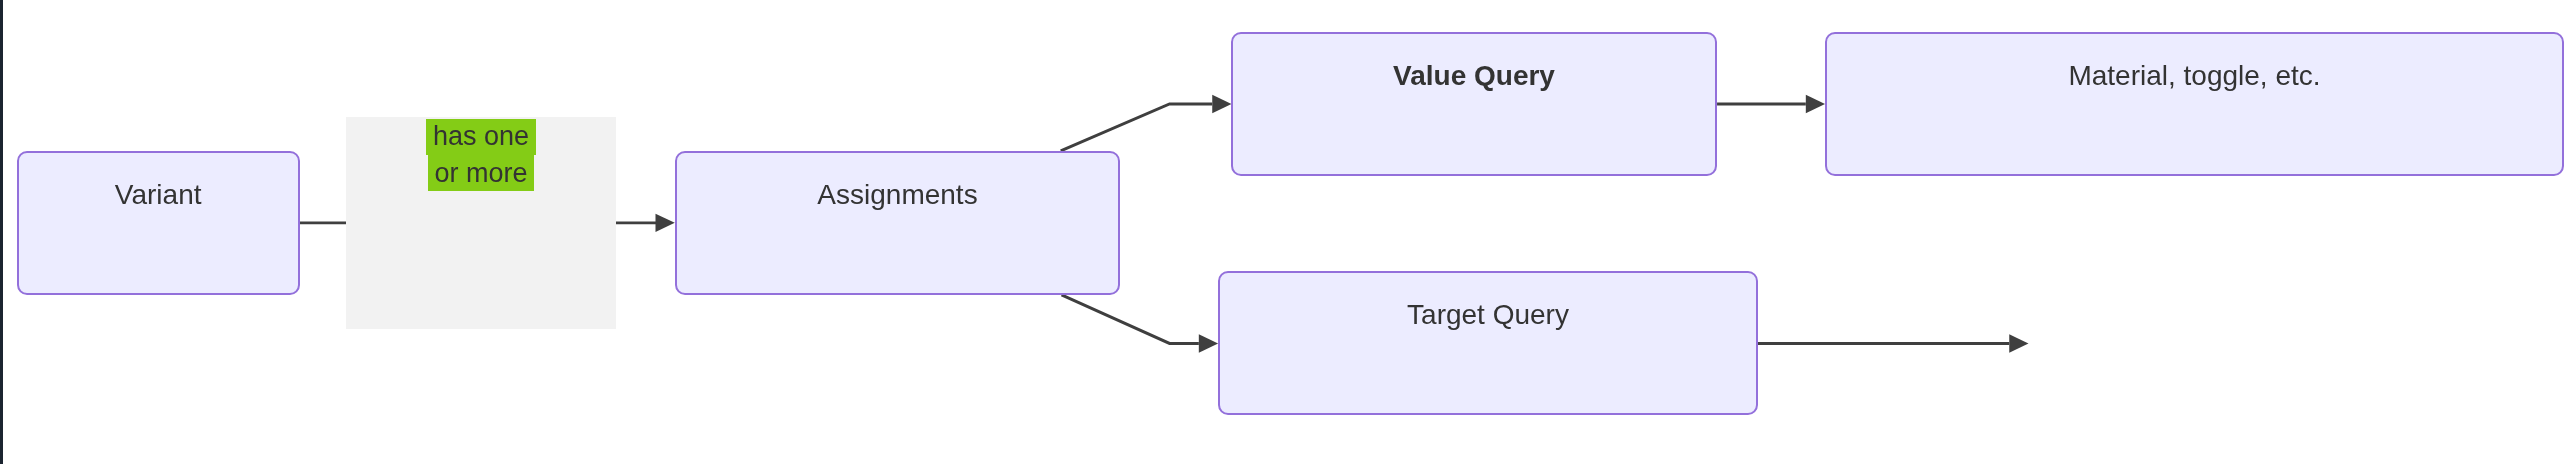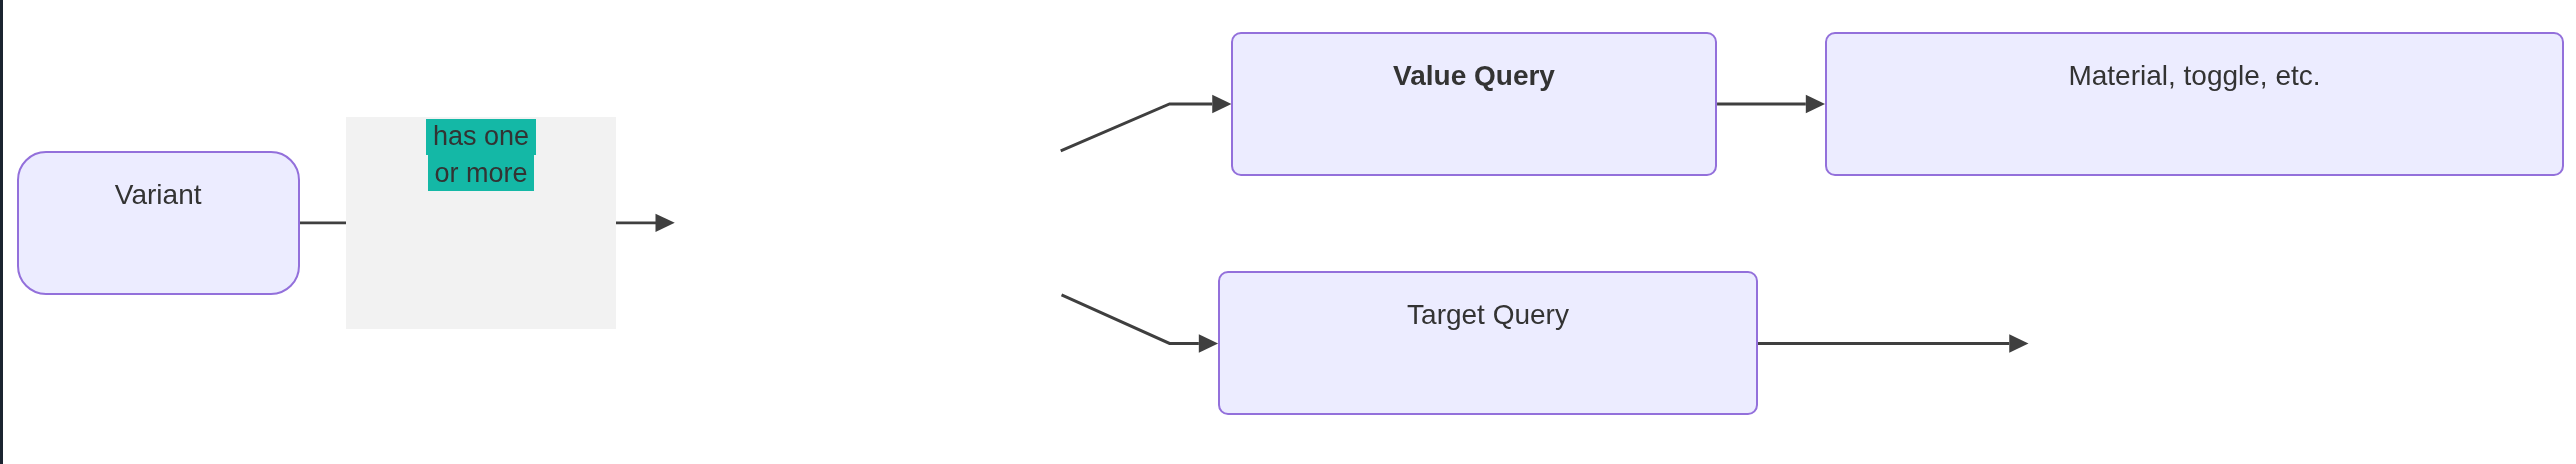--- a/index.html
+++ b/index.html
@@ -30,39 +30,39 @@
     border-radius: 10px;
     color: #333333;
     font-size: 28px;
     text-align: center;
   }
   .node .lbl {
     display: block;
     margin-top: 25px;
     line-height: 33px;
   }
-  .node-variant     { left: 16.7px;   top: 151px; width: 283px; height: 144px; border-radius: 29px; }
+  .node-variant     { left: 16.7px;   top: 151px; width: 283px; height: 144px; }
   .node-assignments { left: 675px;  top: 151px; width: 445px; height: 144px; }
   .node-value-query { left: 1231px; top: 32px;  width: 486px; height: 144px; font-weight: bold; }
   .node-material    { left: 1825px; top: 32px;  width: 739px; height: 144px; }
   .node-target-query{ left: 1218px; top: 271px; width: 540px; height: 144px; }
   .node-objects     { left: 2028px; top: 271px; width: 303px; height: 144px; }
 
   .edge-label-area {
     position: absolute;
     left: 346px; top: 117px;
     width: 270px; height: 212px;
     background: #f2f2f2;
     text-align: center;
     color: #333333;
     font-size: 27px;
   }
   .edge-label-area .line {
     display: inline-block;
-    background: #14b8a6;
+    background: #84cc16;
     line-height: 33px;
     padding: 1.7px 6.7px;
     margin-top: 0px;
   }
   .edge-label-area .line.first { margin-top: 1.7px; }
   .edge-label-area br { line-height: 0; }
 </style>
 </head>
 <body>
 
@@ -90,20 +90,23 @@
   <div class="edge-label-area">
     <span class="line first">has one</span>
     <br>
     <span class="line">or more</span>
   </div>
 
   <div class="node node-variant">
     <span class="lbl">Variant</span>
   </div>
 
+  <div class="node node-assignments">
+    <span class="lbl">Assignments</span>
+  </div>
 
   <div class="node node-value-query">
     <span class="lbl">Value Query</span>
   </div>
 
   <div class="node node-material">
     <span class="lbl">Material, toggle, etc.</span>
   </div>
 
   <div class="node node-target-query">

